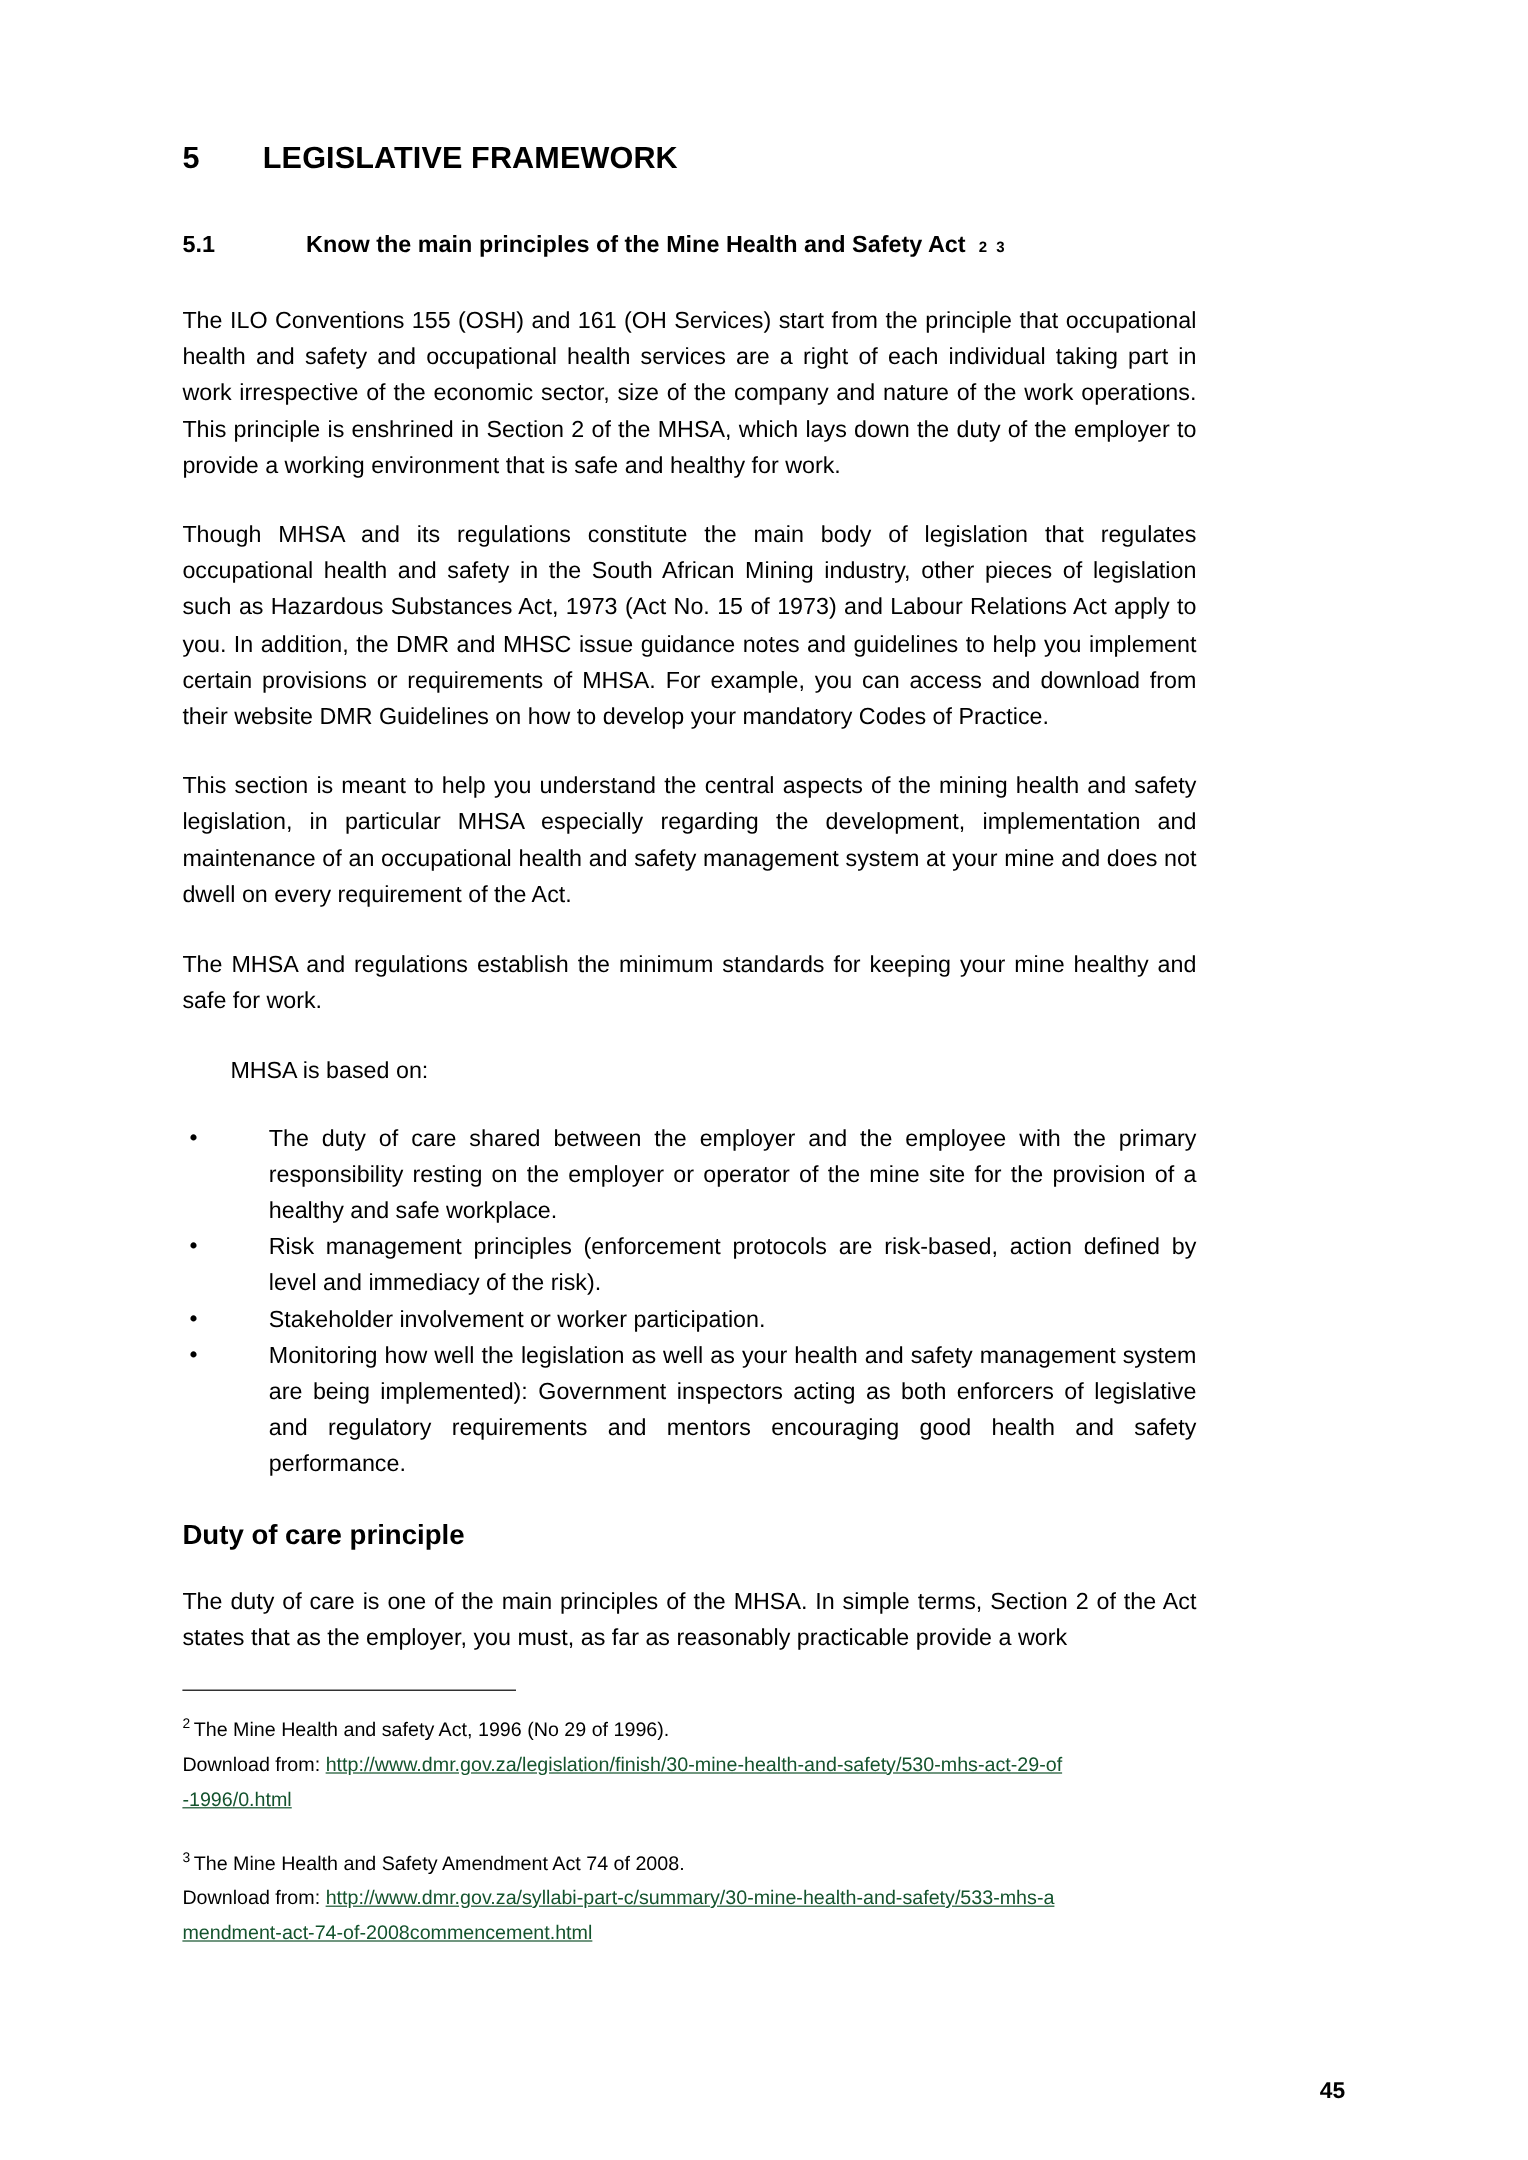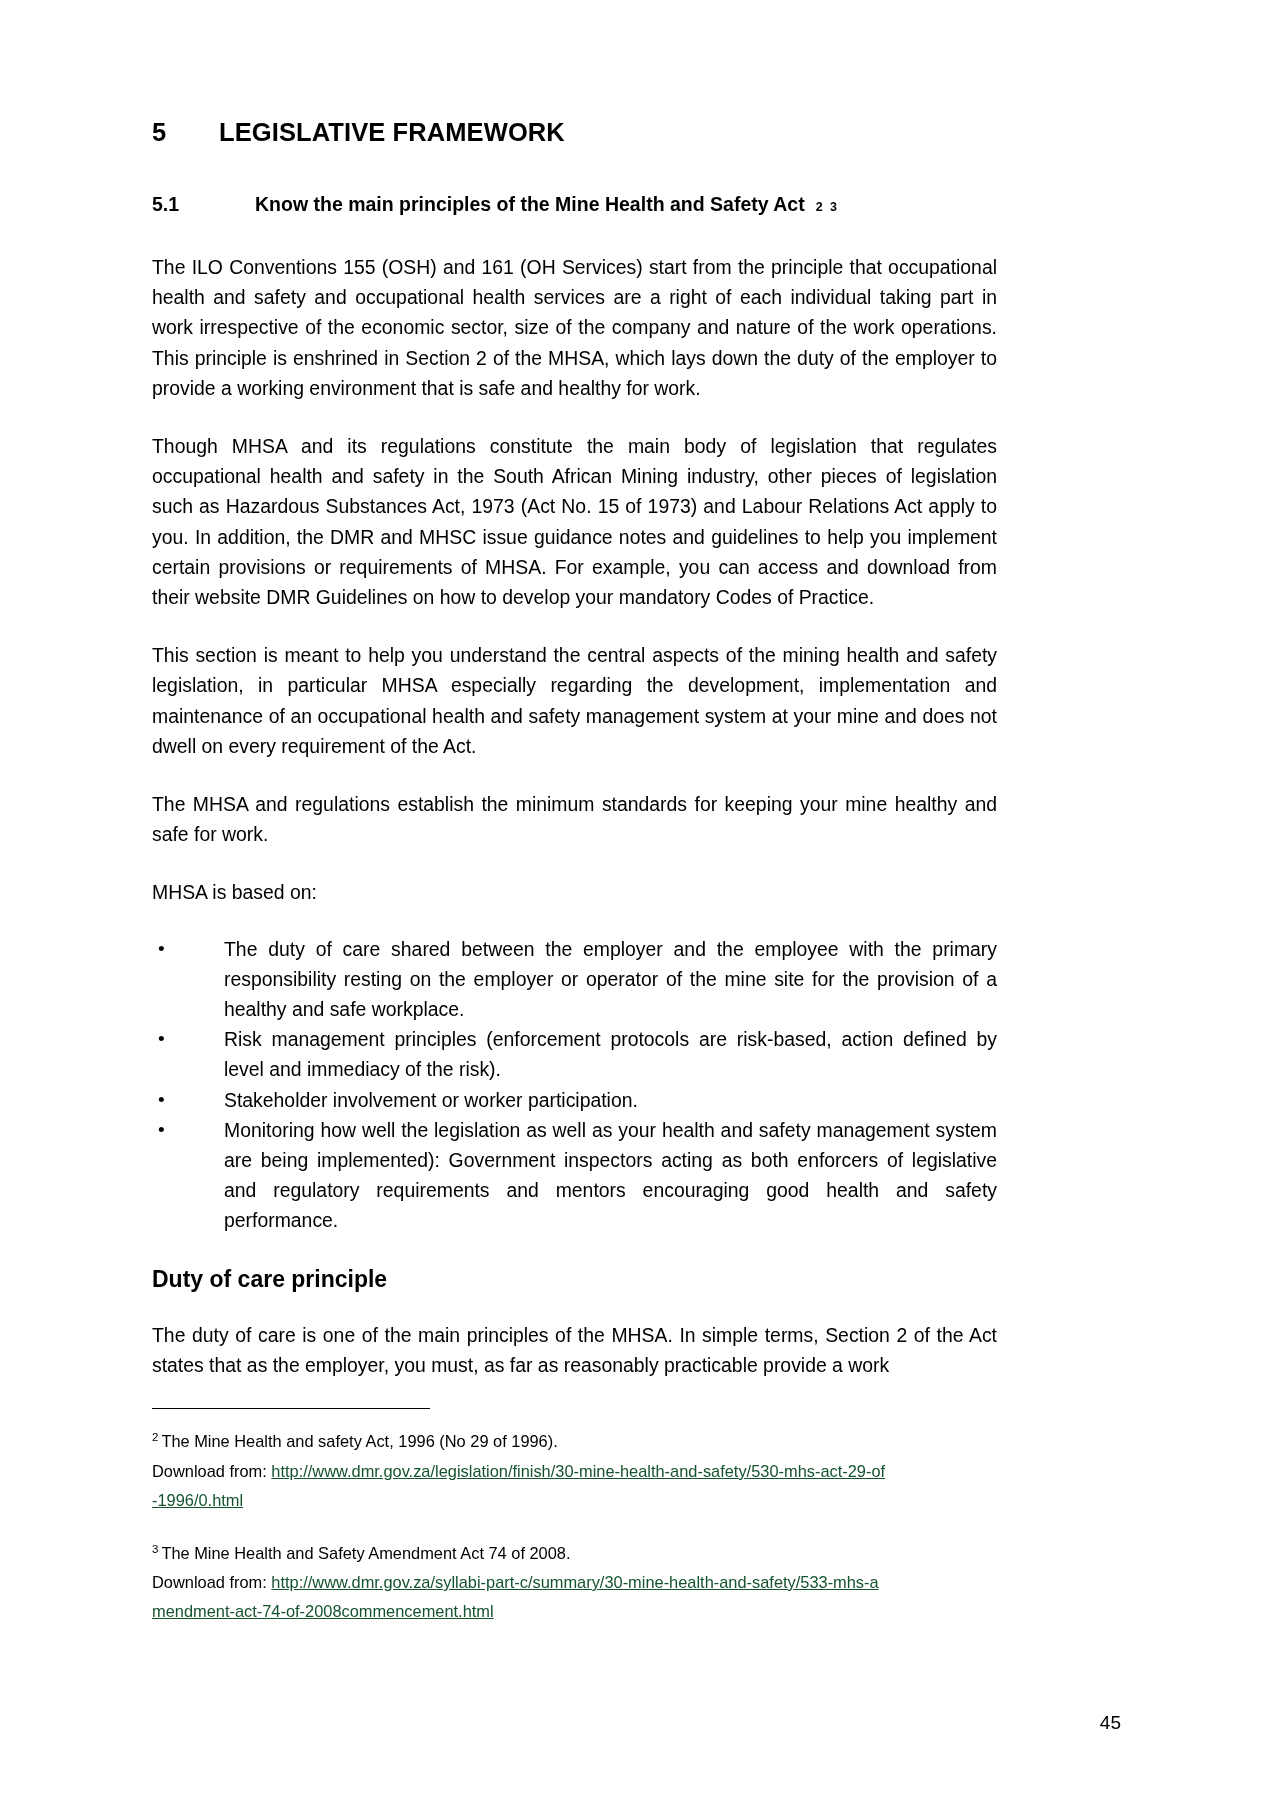--- a/index.html
+++ b/index.html
@@ -61,21 +61,21 @@
 
   
   p.body {
     font-size: 19.4px;
     line-height: 30.2px;
     text-align: justify;
     margin: 0 0 28px 0;
     hyphens: none;
   }
   p.body.last { margin-bottom: 26px; }
-  p.nojustify { text-align: left; }
+  p.nojustify { text-align: left; margin-left: 40px; }
 
   .h3 {
     font-size: 23px;
     font-weight: bold;
     margin: 0 0 27px 0;
   }
 
   
   ul.bullets {
     list-style: none;
@@ -122,22 +122,23 @@
   .footnote .link {
     color: #14532d;
     text-decoration: underline;
     word-break: break-all;
   }
   .fn-url-line2 { display: block; }
 
   .page-number {
     position: absolute;
     right: 152px;
-    bottom: 66px;
+    bottom: 46px;
     font-size: 19px;
+    font-weight: bold;
   }
 </style>
 </head>
 <body>
 
 <div class="page">
   <div class="content">
 
     <h1 class="h1">
       <span class="num">5</span>

